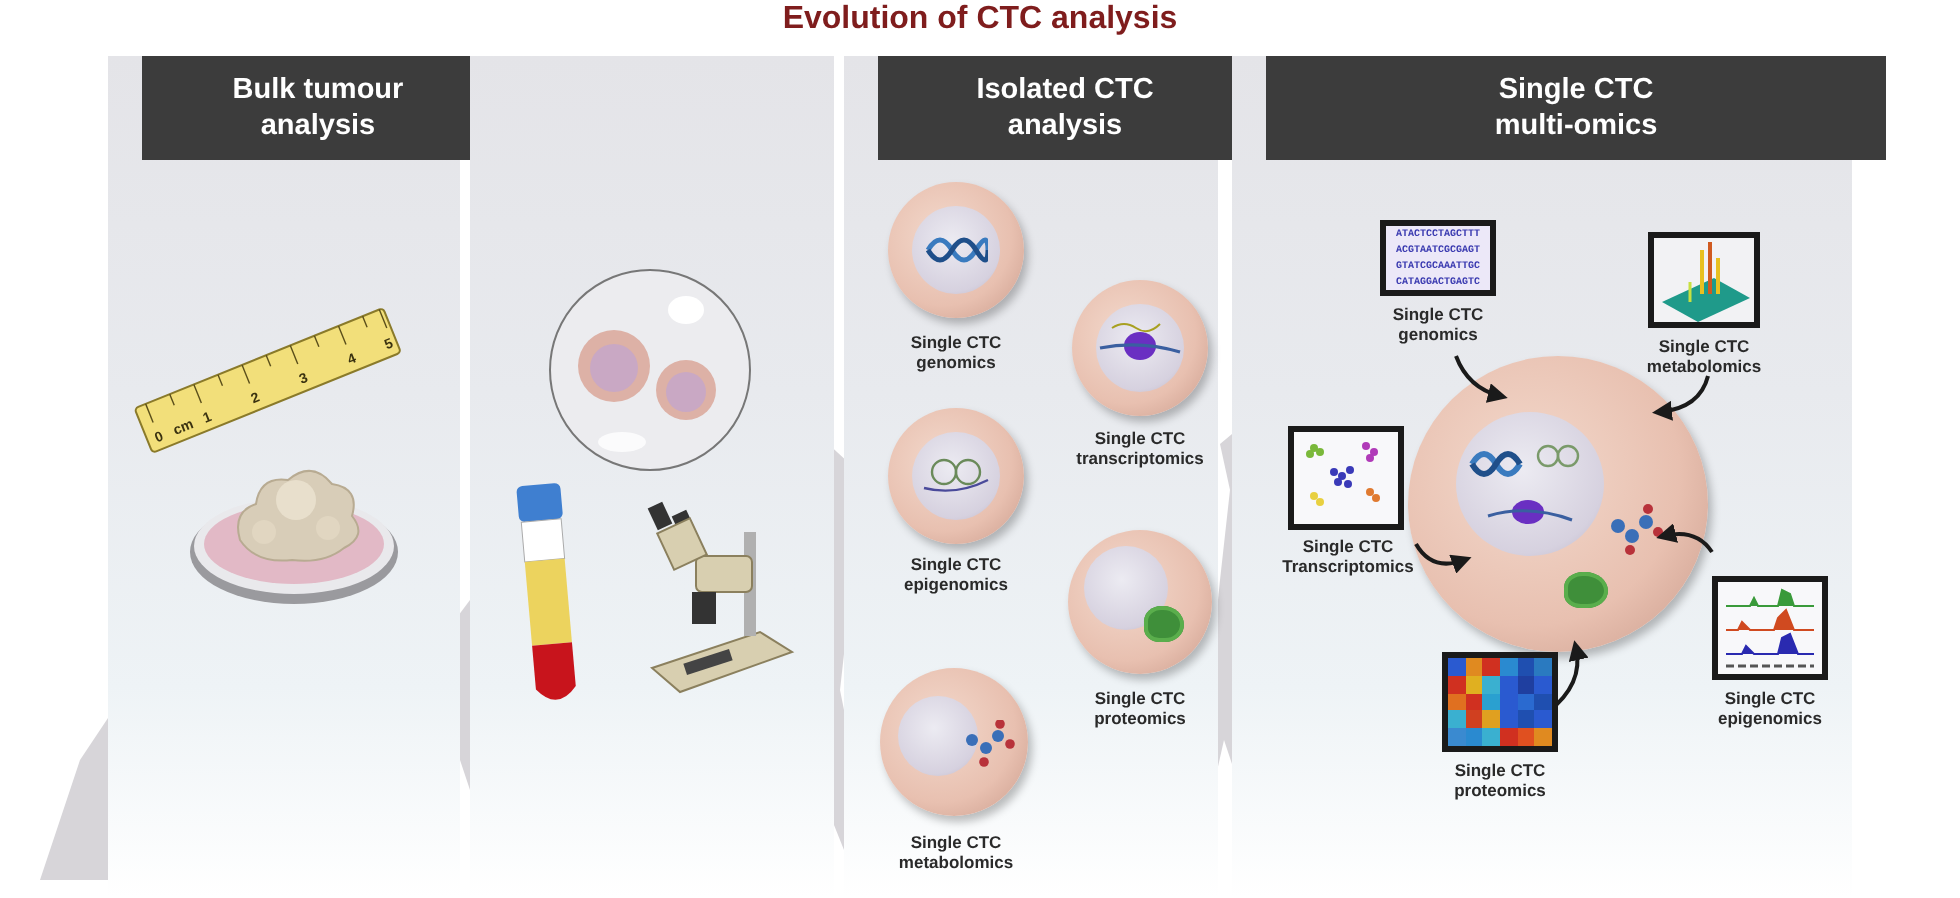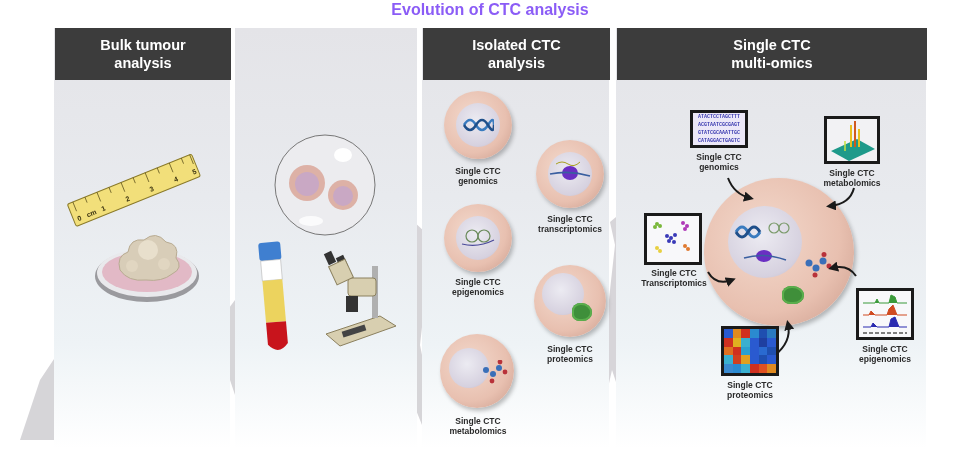--- a/index.html
+++ b/index.html
@@ -1,29 +1,29 @@
 <!DOCTYPE html>
 <html><head>
 <meta charset="utf-8">
 <style>
   * { box-sizing: border-box; margin: 0; padding: 0; }
   html, body { width: 980px; height: 449px; background: #ffffff; overflow: hidden; }
   body { position: relative; font-family: "Liberation Sans", "DejaVu Sans", sans-serif; color: #222; }
 
   .title {
     position: absolute; left: 0; top: 0; width: 980px; height: 24px;
-    text-align: center; font-weight: bold; font-size: 16px; line-height: 20px; color: #8b5cf6;
+    text-align: center; font-weight: bold; font-size: 16px; line-height: 20px; color: #7f1d1d;
   }
 
   .panel {
     position: absolute; top: 28px; height: 421px;
     background: linear-gradient(to bottom, #e4e4e8 0%, #e8eaee 40%, #eef3f6 75%, #ffffff 100%);
   }
   .panel-header {
-    position: absolute; left: 1px; top: 0; width: 100%; height: 52px;
+    position: absolute; left: 17px; top: 0; width: 100%; height: 52px;
     background: #3c3c3c; color: #ffffff;
     display: flex; align-items: center; justify-content: center;
     text-align: center; font-weight: bold; font-size: 14.5px; line-height: 18px;
     white-space: pre-line;
   }
   #p1 { left: 54px;  width: 176px; }
   #p2 { left: 235px; width: 182px; }
   #p3 { left: 422px; width: 187px; }
   #p4 { left: 616px; width: 310px; }
 

